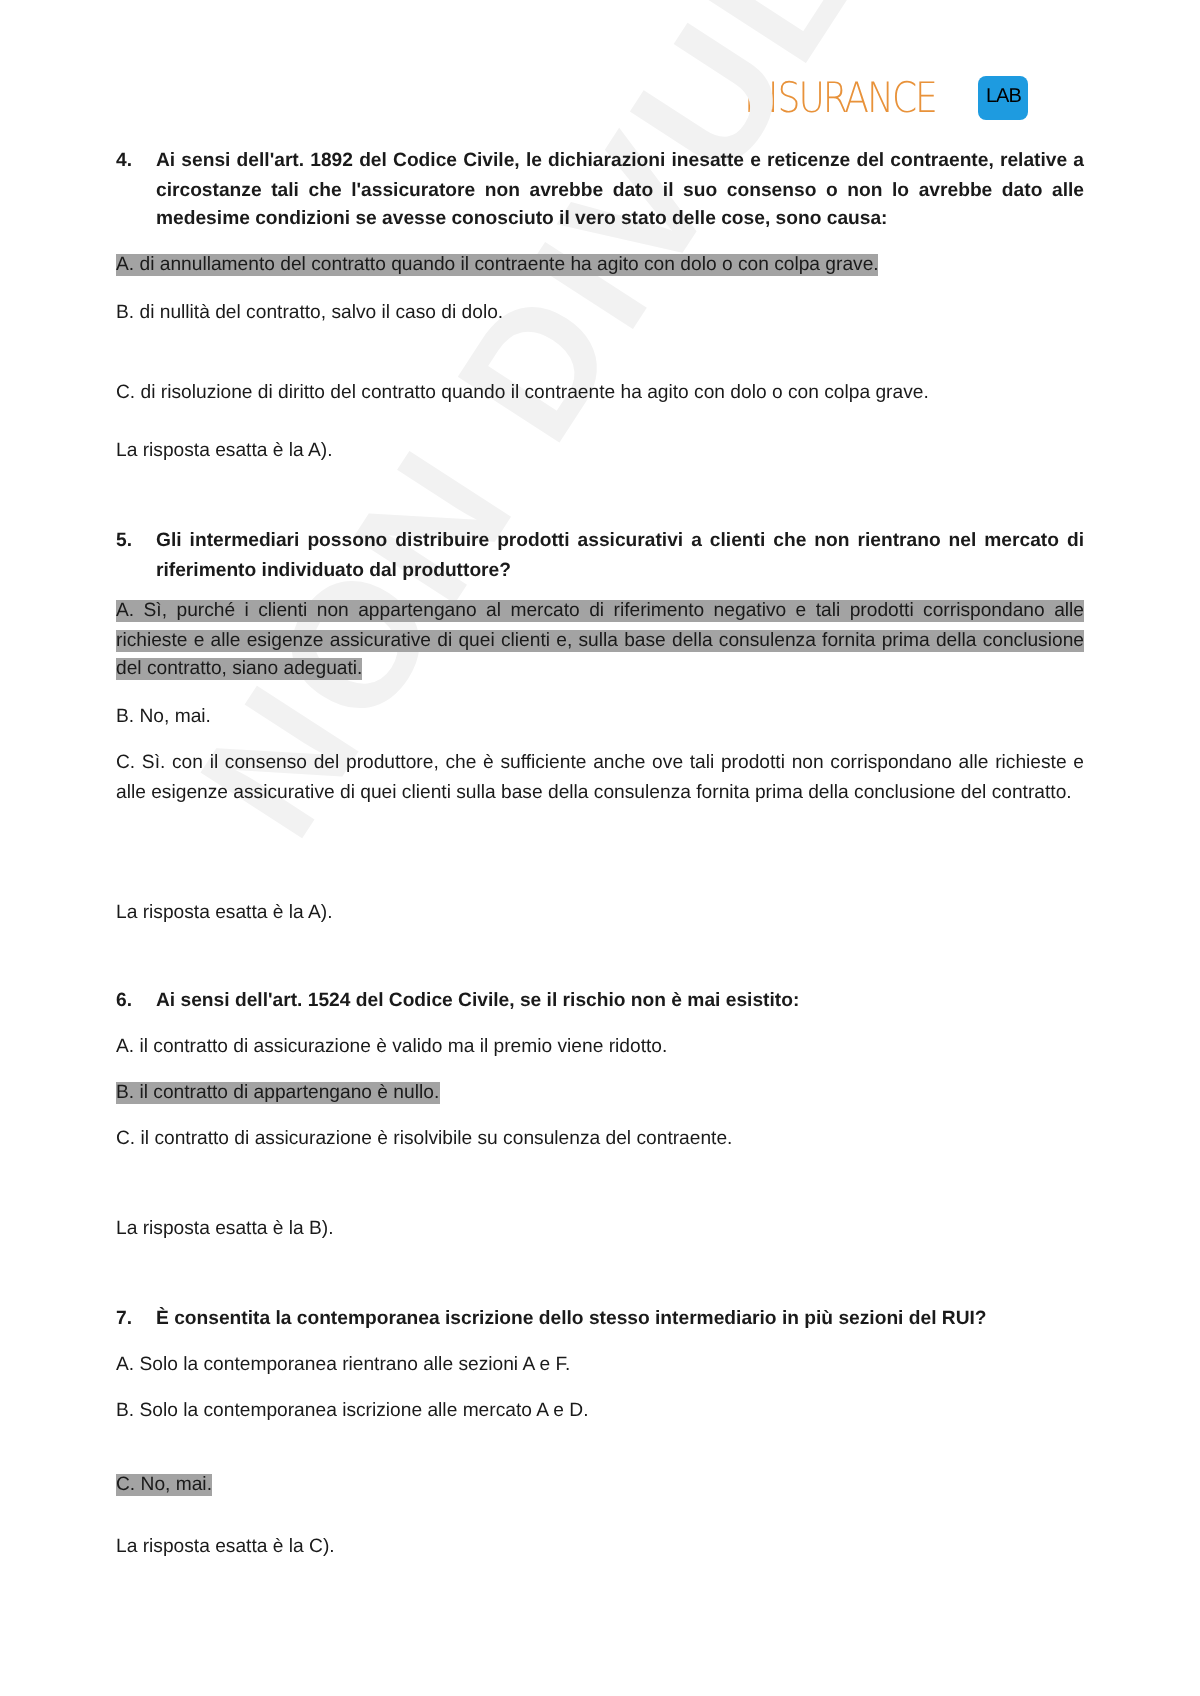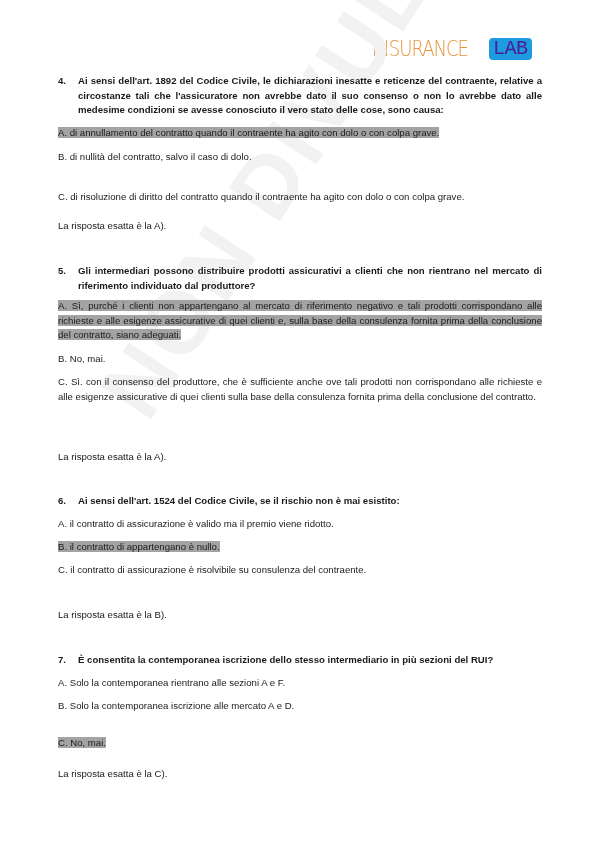--- a/index.html
+++ b/index.html
@@ -1,21 +1,21 @@
 <!DOCTYPE html>
 <html><head>
 <meta charset="utf-8">
 <style>
   html, body { margin:0; padding:0; background:#fff; }
   body { width:600px; height:848px; position:relative; overflow:hidden;
          font-family:"Liberation Sans", sans-serif; color:#1a1a1a; }
   .logo { position:absolute; top:37px; left:372px; display:flex; align-items:flex-start; }
   .logo-text { font-family:"DejaVu Sans", sans-serif; font-size:21px; color:#E8923A; letter-spacing:-1.2px; transform:scaleX(0.86); transform-origin:left center; font-weight:300; }
-  .logo-badge { position:absolute; left:117px; top:1px; background:#1E9BE0; color:#4c1d95; font-family:Liberation Mono, monospace;
-                font-size:20px; padding:0 4px; border-radius:4px; line-height:22px; letter-spacing:-0.5px; }
+  .logo-badge { position:absolute; left:117px; top:1px; background:#1E9BE0; color:#000000; font-family:Liberation Sans, sans-serif;
+                font-size:10px; padding:0 4px; border-radius:4px; line-height:22px; letter-spacing:-0.5px; }
   .watermark { position:absolute; left:80px; top:380px; font-size:88px; font-weight:bold; color:#f2f2f2;
                transform:rotate(-57deg); transform-origin:left top; white-space:nowrap; letter-spacing:4px;
                z-index:0; pointer-events:none; font-family:"Liberation Sans", sans-serif; }
   .content { position:absolute; left:58px; top:0; width:484px; z-index:1; font-size:9.6px; line-height:14.6px; }
   .q { position:absolute; left:0; width:484px; }
   .qtitle { font-weight:bold; display:flex; text-align:justify; }
   .qnum { width:20px; flex:none; }
   .qtext { flex:1; }
   .opt { position:absolute; left:0; width:484px; text-align:justify; }
   .hl { background:#a3a3a3; }

